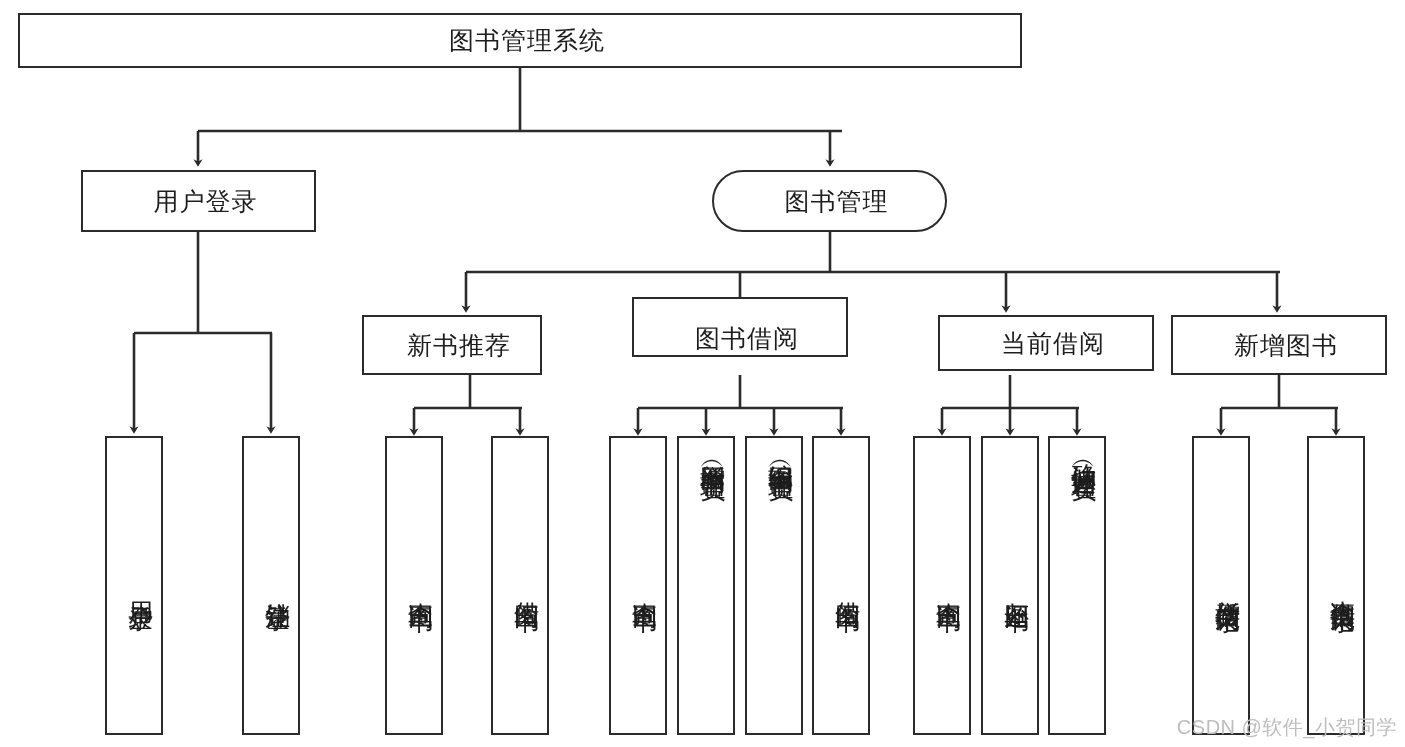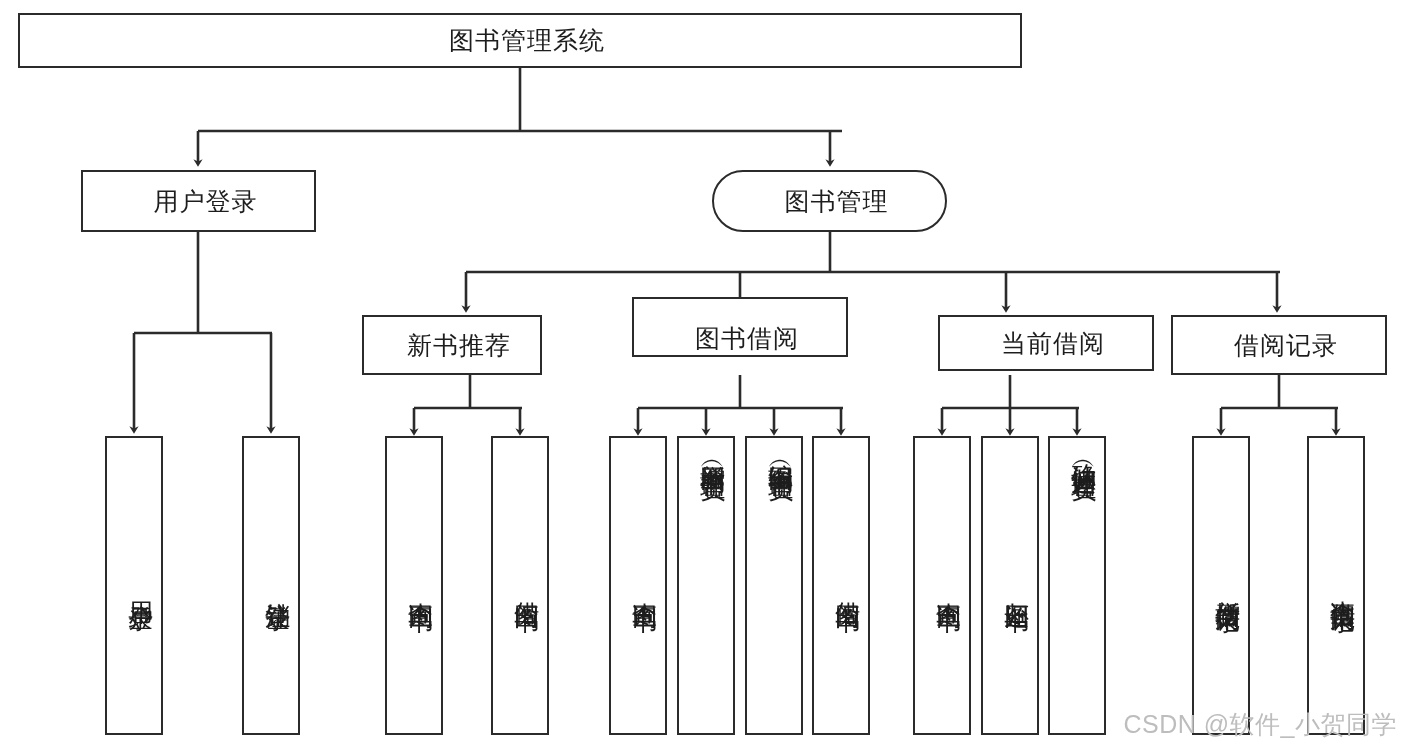--- a/index.html
+++ b/index.html
@@ -58,21 +58,21 @@
     display: block;
   }
   .leaf.mid-align {
     align-items: center;
     padding-top: 0;
   }
   #watermark {
     position: absolute;
     right: 8px;
     bottom: 6px;
-    font-size: 25px;
+    font-size: 20px;
     color: #bdbdbd;
     letter-spacing: 0.5px;
     white-space: nowrap;
     user-select: none;
   }
 </style>
 </head>
 <body>
 
 <div id="diagram-root">
@@ -145,21 +145,21 @@
 
   <div class="node horizontal" style="left:632px; top:297px; width:216px; height:60px;align-items:flex-end;">
     <span>图书借阅</span>
   </div>
 
   <div class="node horizontal" style="left:902px; top:315px; width:216px; height:56px;margin-left:36px;">
     <span>当前借阅</span>
   </div>
 
   <div class="node horizontal" style="left:1171px; top:315px; width:216px; height:60px;">
-    <span>借阅记录</span>
+    <span>新增图书</span>
   </div>
 
   <div class="node leaf mid-align" style="left:105px; top:436px; width:58px; height:299px;">
     <span class="leaf-label">用户登录</span>
   </div>
 
   <div class="node leaf mid-align" style="left:242px; top:436px; width:58px; height:299px;">
     <span class="leaf-label">注销登录</span>
   </div>
 

